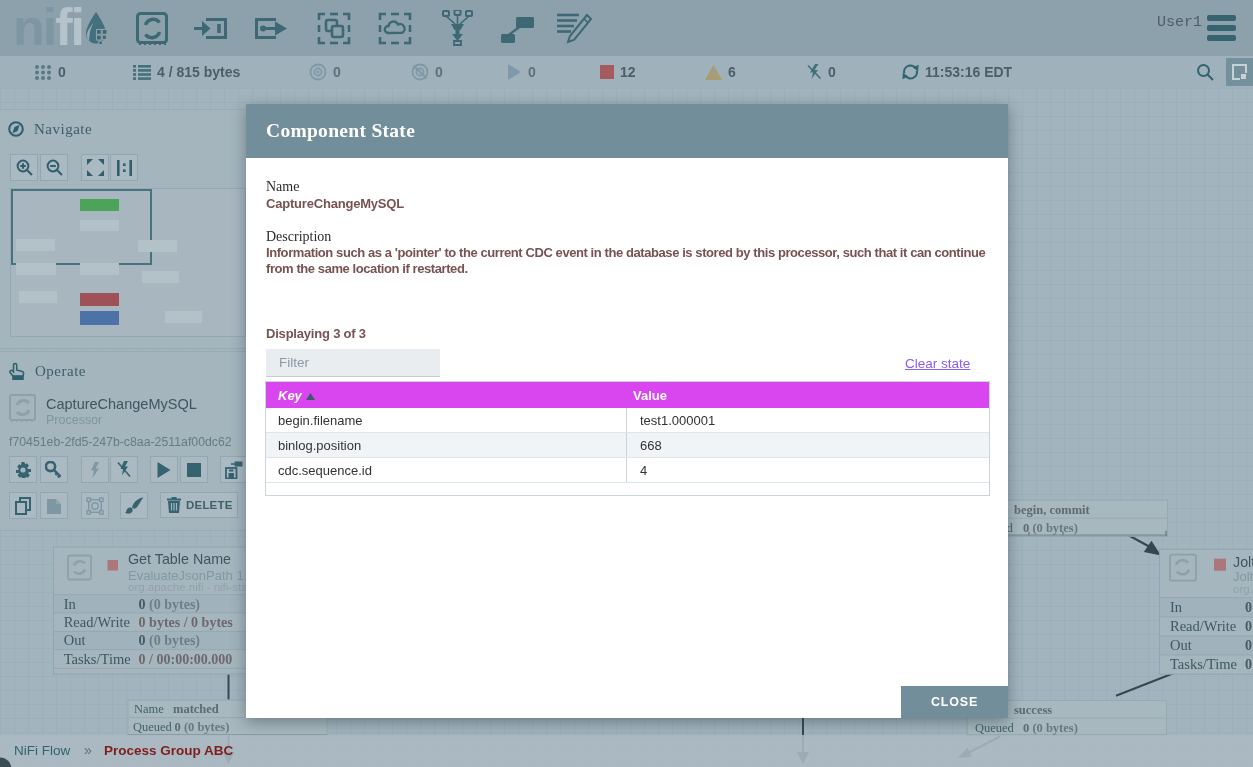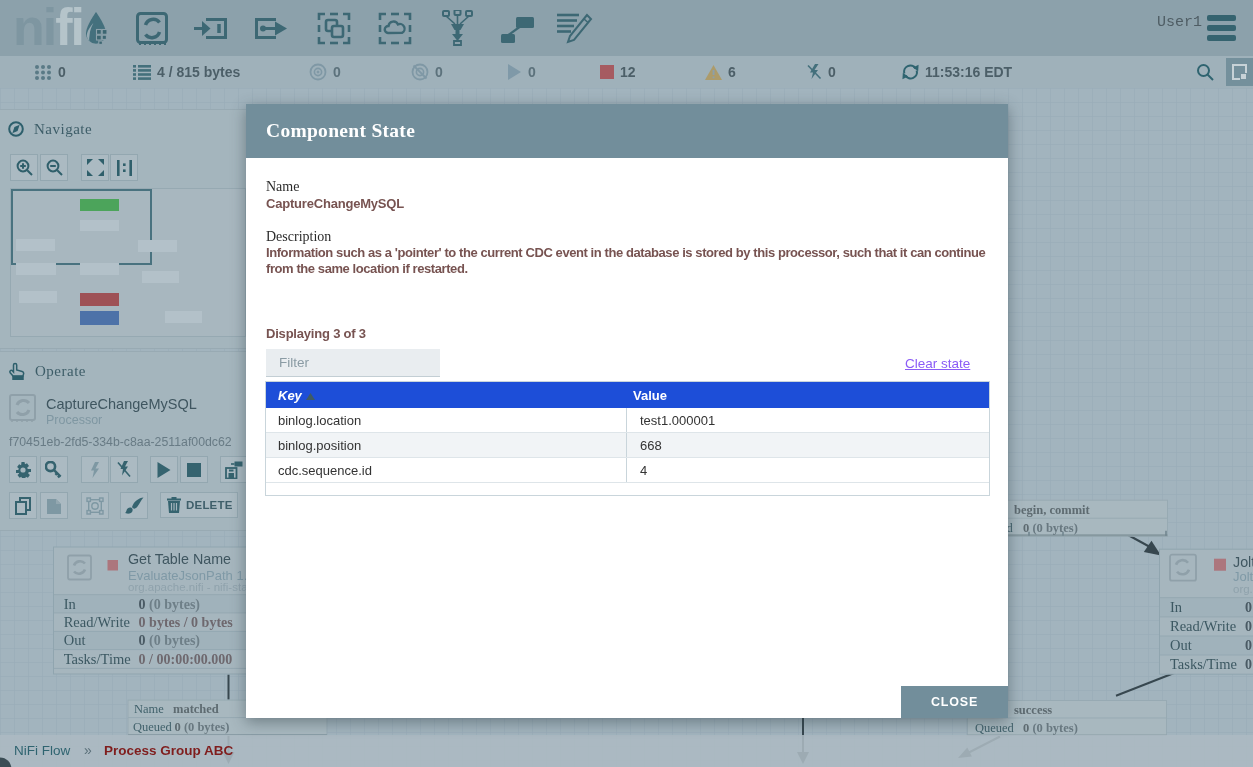--- a/index.html
+++ b/index.html
@@ -419,21 +419,21 @@
       <g stroke-width="1.5">
           <line x1="3" y1="27" x2="3" y2="28"></line>
           <line x1="8" y1="27" x2="8" y2="28"></line>
           <line x1="13" y1="27" x2="13" y2="28"></line>
           <line x1="18" y1="27" x2="18" y2="28"></line>
           <line x1="23" y1="27" x2="23" y2="28"></line>
         </g>
     </svg></div>
   <div class="abs" style="left:46px;top:44px;font-size:14.5px;color:#3F5660;white-space:nowrap;">CaptureChangeMySQL</div>
   <div class="abs" style="left:46px;top:61px;font-size:12.5px;color:#7F97A2;">Processor</div>
-  <div class="abs" style="left:9px;top:83px;font-size:12.3px;color:#687B85;white-space:nowrap;">f70451eb-2fd5-334b-c8aa-2511af00dc62</div>
+  <div class="abs" style="left:9px;top:83px;font-size:12.3px;color:#687B85;white-space:nowrap;">f70451eb-2fd5-247b-c8aa-2511af00dc62</div>
   <div class="navbtn" style="left:9px;top:104px;">
     <svg width="16" height="16" viewBox="0 0 16 16" fill="#35636F">
         <path d="M6.5 0h3l.5 2.3 2-1 2 2.7-1.7 1.6.4 1.4H16v3h-2.3l-.5 1.5 1.7 1.5-2 2.7-2-1-.9 2.3h-3l-.5-2.3-2 1-2-2.7 1.7-1.5L3.7 11H1V8h2.3l.5-1.4-1.7-1.6 2-2.7 2 1Z"></path>
         <circle cx="8" cy="8" r="2.6" fill="#A4B5BD"></circle>
       </svg>
     </div>
   <div class="navbtn" style="left:40px;top:104px;">
     <svg width="18" height="18" viewBox="0 0 18 18">
         <circle cx="5.5" cy="5.5" r="4.6" fill="none" stroke="#35636F" stroke-width="2.6"></circle>
         <g stroke="#35636F" stroke-width="2.4">
@@ -534,29 +534,29 @@
     </div>
   <div class="abs mlabel" style="left:20px;top:75px;">Name</div>
   <div class="abs mval" style="left:20px;top:92px;">CaptureChangeMySQL</div>
   <div class="abs mlabel" style="left:20px;top:125px;">Description</div>
   <div class="abs mval" style="left:20px;top:141px;width:750px;line-height:15.5px;font-size:13px;letter-spacing:-0.42px;white-space:nowrap;">Information such as a 'pointer' to the current CDC event in the database is stored by this processor, such that it can continue<br>from the same location if restarted.</div>
   <div class="abs mval" style="left:20px;top:222px;font-size:13px;">Displaying 3 of 3</div>
   <div class="abs" style="left:20px;top:245px;width:174px;height:28px;background:#E9EDF0;border-bottom:1px solid #c3ced4;box-sizing:border-box;">
     <span style="color:#8A9BA4;font-size:13.5px;margin-left:13px;line-height:27px;">Filter</span></div>
   <div class="abs" style="left:659px;top:252px;color:#8b5cf6;font-size:13.5px;text-decoration:underline;">Clear state</div>
   <div class="abs" id="statetable" style="left:19px;top:277px;width:725px;height:115px;border:1px solid #C9D5DB;box-sizing:border-box;background:#fff;">
-    <div style="height:26px;background:#1d4ed8;color:#fff;font-size:13px;font-weight:bold;position:relative;">
+    <div style="height:26px;background:#d946ef;color:#fff;font-size:13px;font-weight:bold;position:relative;">
       <span style="position:absolute;left:12px;top:6px;font-style:italic;">Key</span>
       <svg style="position:absolute;left:40px;top:11px;" width="9" height="7" viewBox="0 0 9 7">
           <path d="M4.5 0L9 7H0Z" fill="#3E5A66"></path>
         </svg>
       <span style="position:absolute;left:367px;top:6px;">Value</span>
     </div>
     <div style="height:24px;border-bottom:1px solid #DEE5E9;position:relative;font-size:13px;color:#333;">
-      <span style="position:absolute;left:12px;top:5px;">binlog.location</span>
+      <span style="position:absolute;left:12px;top:5px;">begin.filename</span>
       <span style="position:absolute;left:374px;top:5px;">test1.000001</span>
       <div style="position:absolute;left:360px;top:0;width:1px;height:24px;background:#C9D5DB;"></div>
     </div>
     <div style="height:24px;border-bottom:1px solid #DEE5E9;position:relative;font-size:13px;color:#333;background:#F1F4F6;">
       <span style="position:absolute;left:12px;top:5px;">binlog.position</span>
       <span style="position:absolute;left:374px;top:5px;">668</span>
       <div style="position:absolute;left:360px;top:0;width:1px;height:24px;background:#C9D5DB;"></div>
     </div>
     <div style="height:24px;border-bottom:1px solid #DEE5E9;position:relative;font-size:13px;color:#333;">
       <span style="position:absolute;left:12px;top:5px;">cdc.sequence.id</span>

